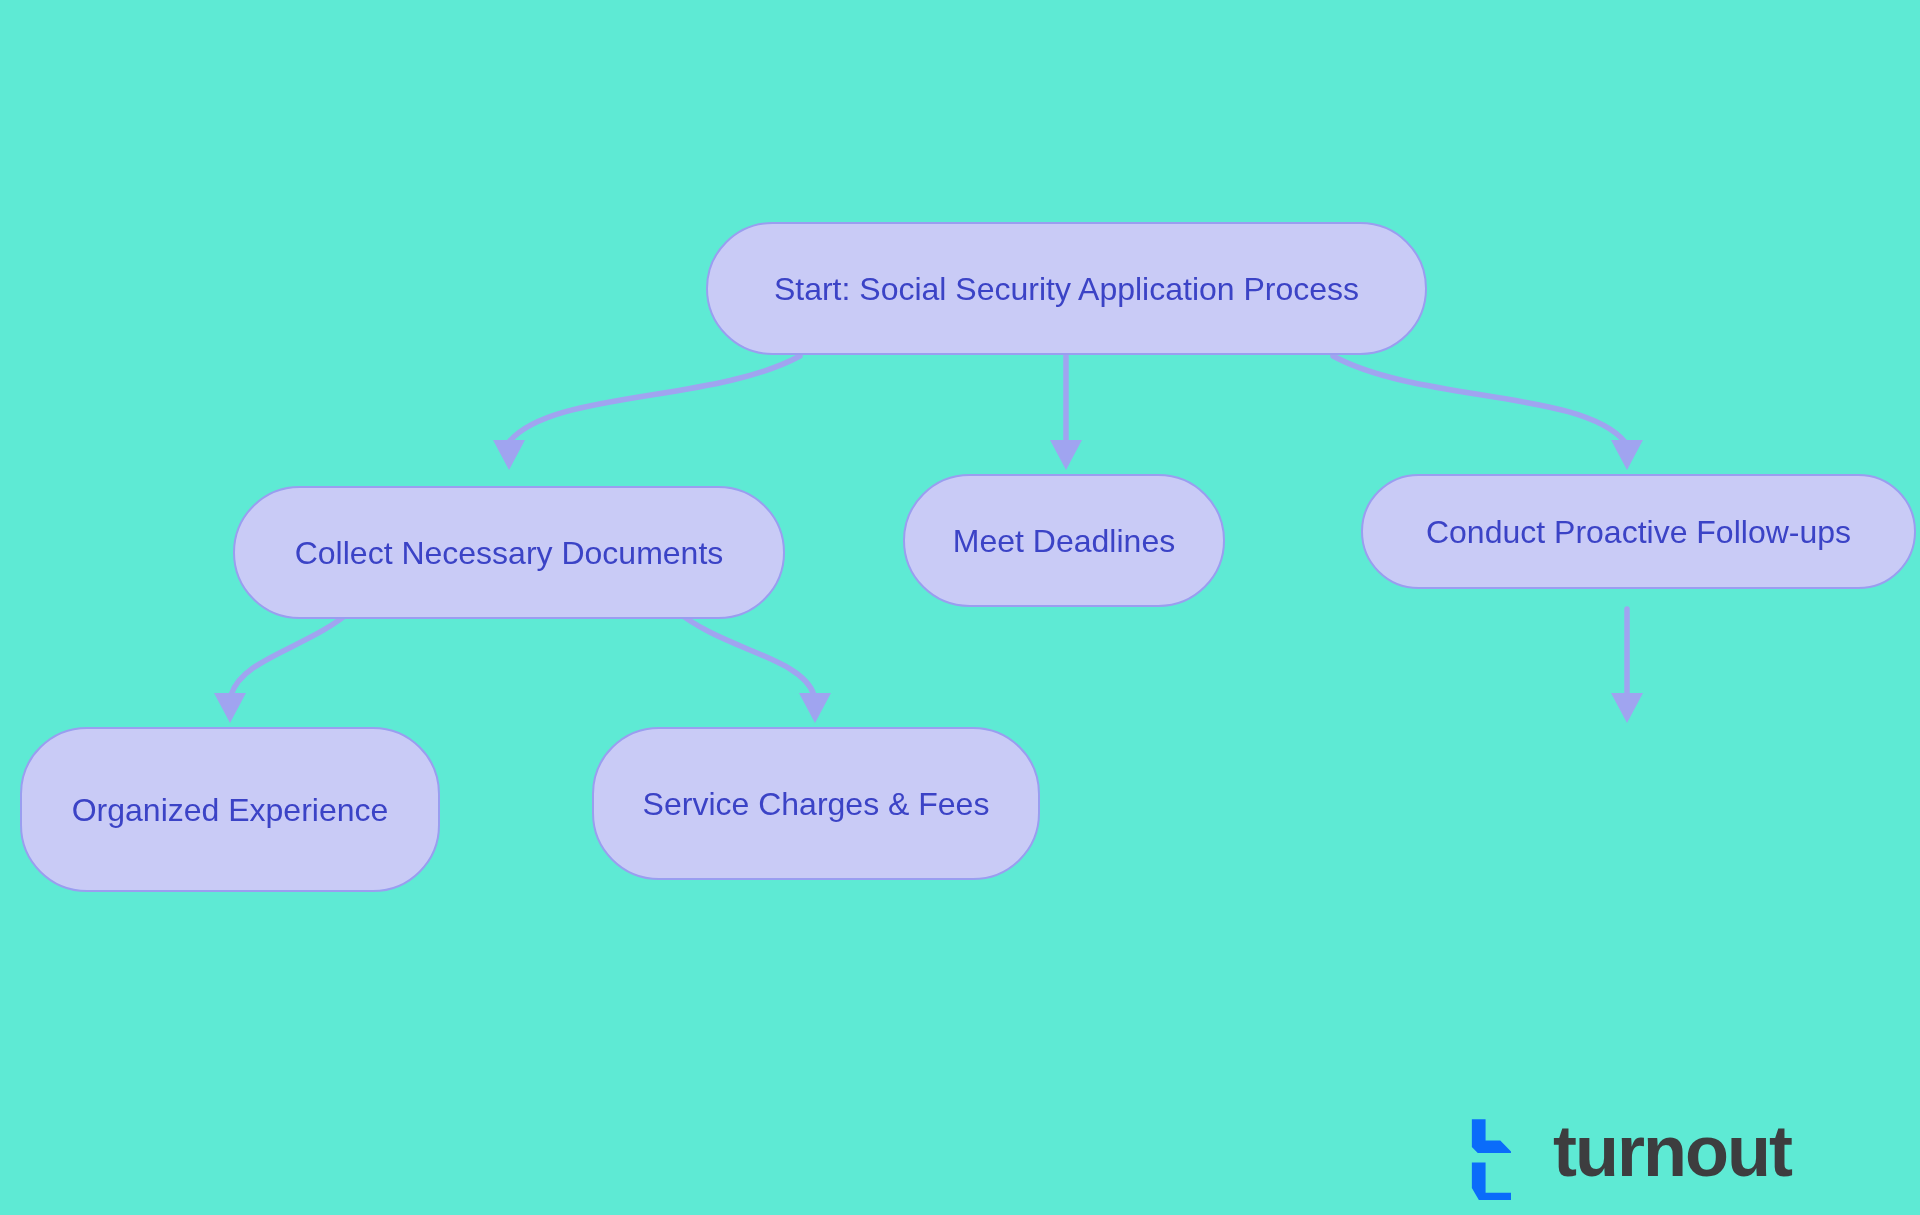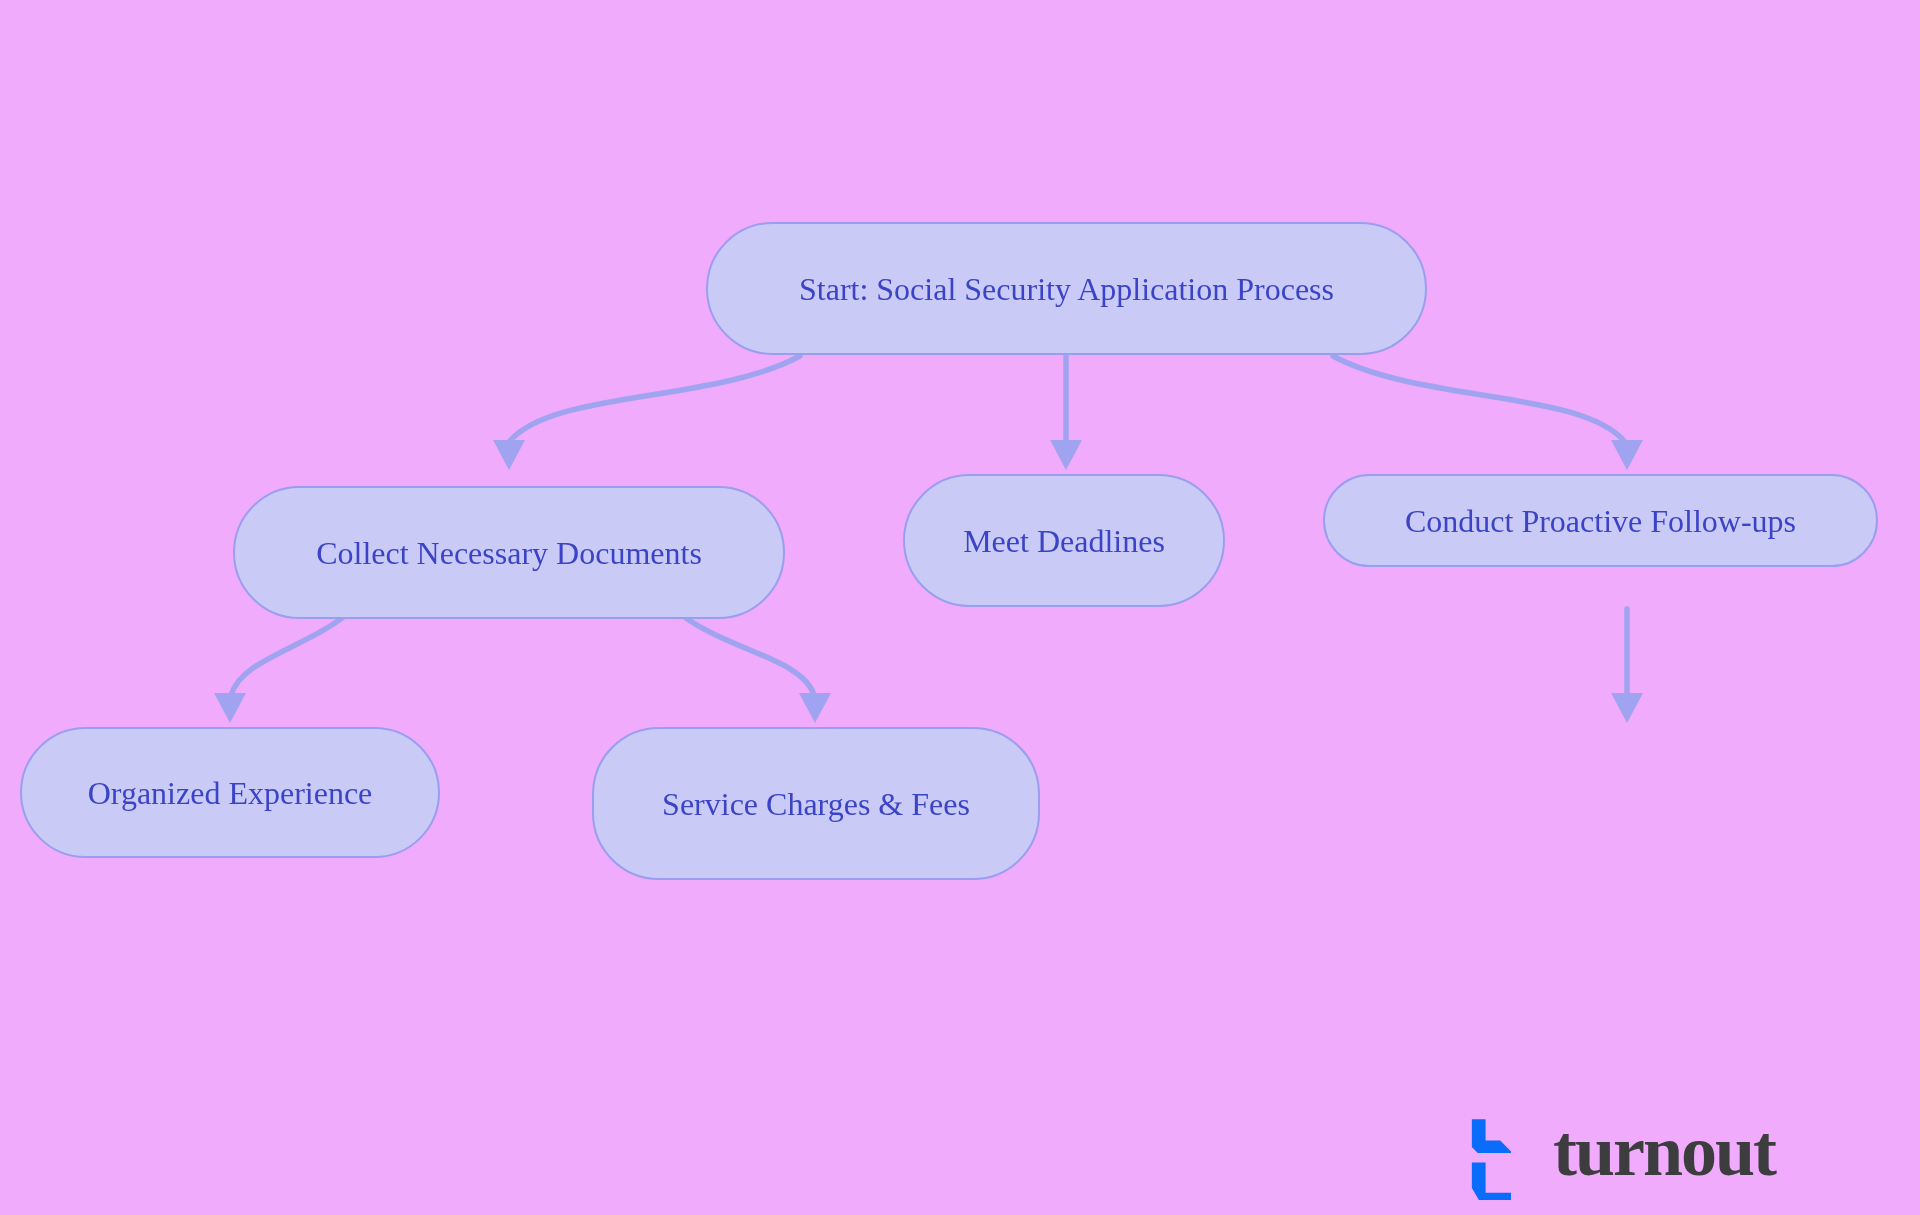--- a/index.html
+++ b/index.html
@@ -5,23 +5,22 @@
   html, body {
     margin: 0;
     padding: 0;
     background: #ffffff;
     font-family: "Liberation Sans", sans-serif;
   }
   .canvas {
     position: relative;
     width: 1920px;
     height: 1215px;
-    background: #f0abfc;
+    background: #5eead4;
     overflow: hidden;
-    font-family: Liberation Serif, serif;
   }
   .edges-layer {
     position: absolute;
     left: 0;
     top: 0;
     width: 1920px;
     height: 1215px;
     pointer-events: none;
   }
   .node {
@@ -34,22 +33,22 @@
     align-items: center;
     justify-content: center;
     color: #3b43c6;
     font-size: 32px;
     white-space: nowrap;
     line-height: 1;
   }
   .node-start     { left: 706px;  top: 222px; width: 721px; height: 133px; }
   .node-collect   { left: 233px;  top: 474px; width: 552px; height: 133px; margin-top: 12px; }
   .node-meet      { left: 903px;  top: 474px; width: 322px; height: 133px; text-align: center; }
-  .node-conduct   { left: 1323px; top: 474px; width: 555px; height: 93px; }
-  .node-organized { left: 20px;   top: 727px; width: 420px; height: 131px; }
+  .node-conduct   { left: 1361px; top: 474px; width: 555px; height: 115px; }
+  .node-organized { left: 20px;   top: 727px; width: 420px; height: 165px; }
   .node-service   { left: 592px;  top: 727px; width: 448px; height: 153px; }
   .node-stay      { left: 1473px; top: 727px; width: 306px; height: 131px; }
 
   .edge {
     stroke: #a0a4f0;
     stroke-width: 5.5px;
     fill: none;
     stroke-linecap: round;
   }
   .arrowhead {

